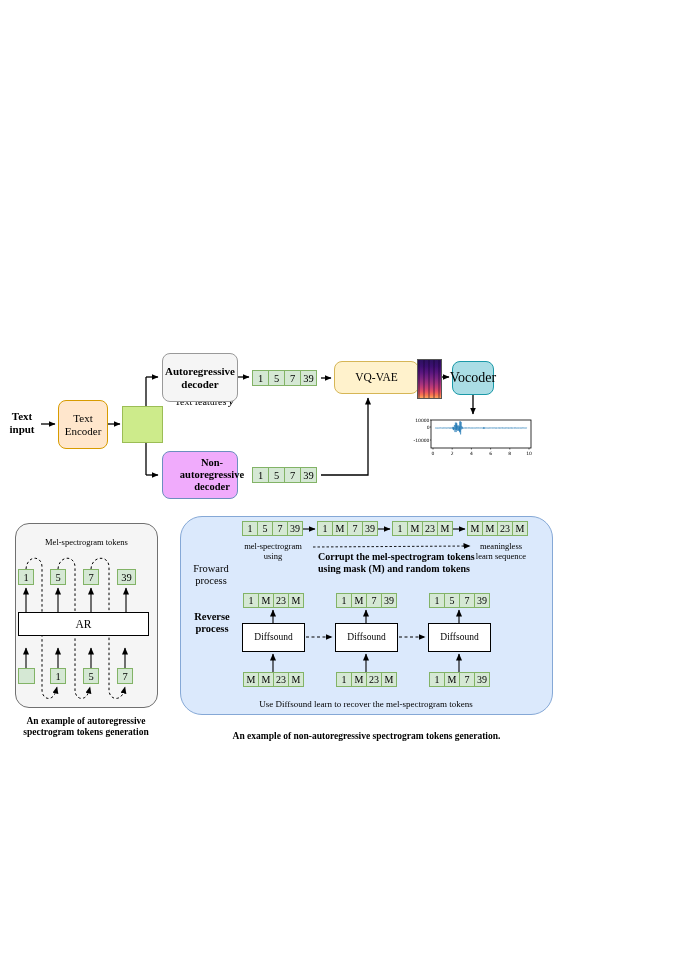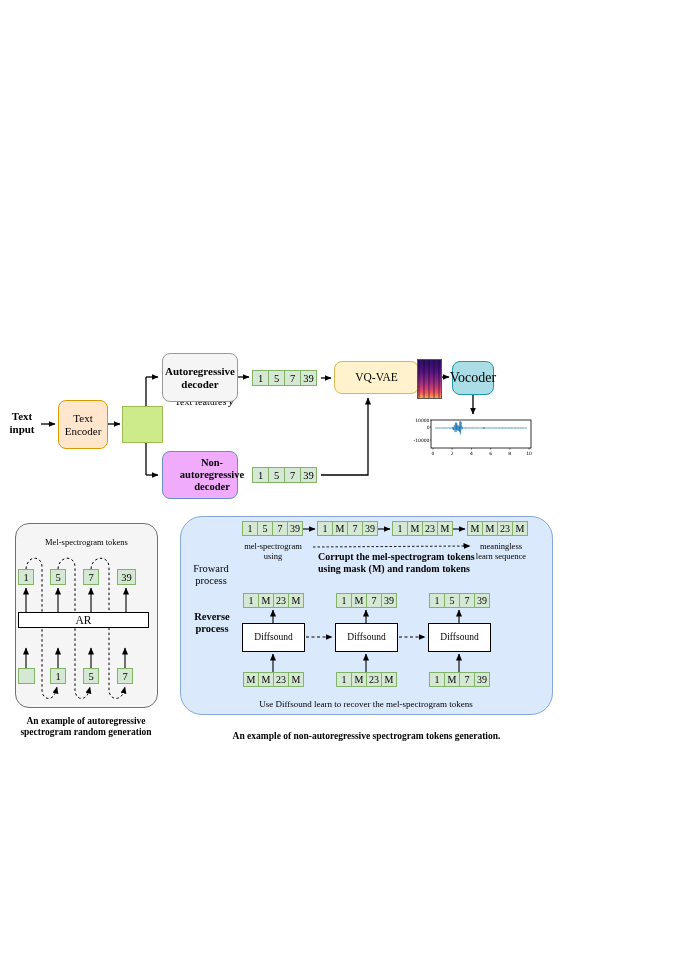--- a/index.html
+++ b/index.html
@@ -168,29 +168,29 @@
   <div class="panel" style="left:15px;top:523px;width:143px;height:185px;border-radius:14px;
        background:#f5f5f5;border:1px solid #707070;"></div>
 
   <div class="lbl" style="left:20px;top:537px;width:133px;font-size:8.5px;">Mel-spectrogram tokens</div>
 
   <div class="sq" style="left:18px;top:569px;width:16px;height:16px;">1</div>
   <div class="sq" style="left:50px;top:569px;width:16px;height:16px;">5</div>
   <div class="sq" style="left:83px;top:569px;width:16px;height:16px;">7</div>
   <div class="sq" style="left:117px;top:569px;width:19px;height:16px;">39</div>
 
-  <div class="node whitebox" style="left:18px;top:612px;width:131px;height:16px;font-size:11.5px;">AR</div>
+  <div class="node whitebox" style="left:18px;top:612px;width:131px;height:24px;font-size:11.5px;">AR</div>
 
   <div class="sq" style="left:18px;top:668px;width:17px;height:16px;"></div>
   <div class="sq" style="left:50px;top:668px;width:16px;height:16px;">1</div>
   <div class="sq" style="left:83px;top:668px;width:16px;height:16px;">5</div>
   <div class="sq" style="left:117px;top:668px;width:16px;height:16px;">7</div>
 
   <div class="lbl bold" style="left:8px;top:716px;width:156px;font-size:9.5px;">An example of  autoregressive
-spectrogram random generation</div>
+spectrogram tokens generation</div>
 
   <div class="panel" style="left:180px;top:516px;width:373px;height:199px;border-radius:22px;
        background:#dbe9fc;border:1px solid #85a8d6;"></div>
 
   <div class="lbl" style="left:186px;top:527px;width:50px;font-size:10.5px;margin-top:36px;">Froward
 process</div>
 
   <div class="tseq" style="left:242px;top:521px;--cw:16px;--ch:15px;--fs:10px;">
       <span class="cell">1</span>
       <span class="cell">5</span>

